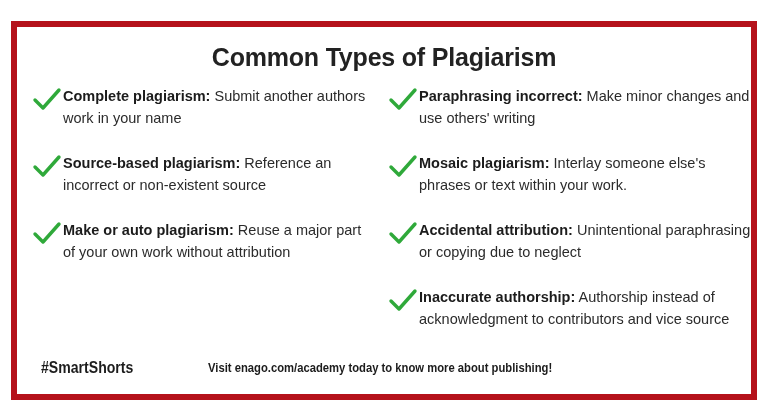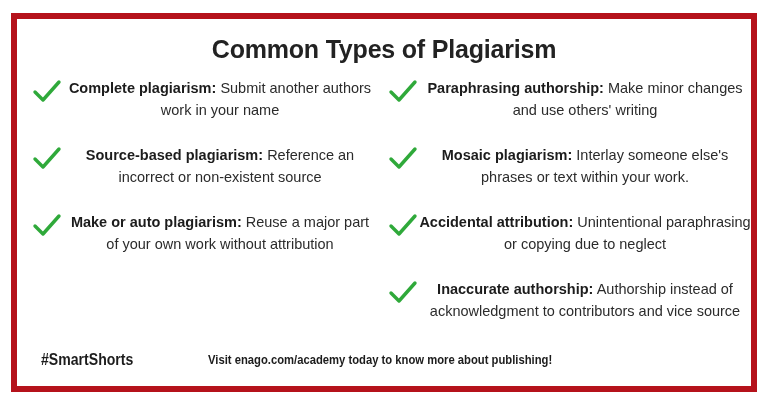--- a/index.html
+++ b/index.html
@@ -9,21 +9,21 @@
   body {
     width: 768px;
     height: 401px;
     background: #ffffff;
     font-family: "Liberation Sans", sans-serif;
     overflow: hidden;
   }
   .infographic {
     position: absolute;
     left: 11px;
-    top: 13px;
+    top: 21px;
     width: 746px;
     height: 379px;
     box-sizing: border-box;
     border: 6px solid #b5121b;
     background: #ffffff;
   }
   .inner {
     position: relative;
     width: 100%;
     height: 100%;
@@ -35,21 +35,20 @@
     font-weight: bold;
     color: #222222;
     letter-spacing: -0.2px;
     margin: 0;
     padding-top: 15px;
     line-height: 1.2;
   }
   .columns {
     display: flex;
     padding: 12px 0 0 0;
-    text-align: center;
   }
   .col {
     box-sizing: border-box;
   }
   .col-left {
     width: 360px;
     padding-left: 14px;
   }
   .col-right {
     width: 374px;
@@ -154,21 +153,21 @@
       </div>
 
       <div class="col col-right">
 
         <div class="item">
           <span class="check">
             <svg width="32" height="26" viewBox="0 0 32 26" aria-hidden="true">
               <path d="M4 13 L12 21 L28 3" fill="none" stroke="#2fa93a" stroke-width="3.4" stroke-linecap="round" stroke-linejoin="round"></path>
             </svg>
           </span>
-          <span class="item-text"><b>Paraphrasing authorship:</b> <span>Make minor changes and use others' writing</span></span>
+          <span class="item-text"><b>Paraphrasing incorrect:</b> <span>Make minor changes and use others' writing</span></span>
         </div>
 
         <div class="item">
           <span class="check">
             <svg width="32" height="26" viewBox="0 0 32 26" aria-hidden="true">
               <path d="M4 13 L12 21 L28 3" fill="none" stroke="#2fa93a" stroke-width="3.4" stroke-linecap="round" stroke-linejoin="round"></path>
             </svg>
           </span>
           <span class="item-text"><b>Mosaic plagiarism:</b> <span>Interlay someone else's phrases or text within your work.</span></span>
         </div>

